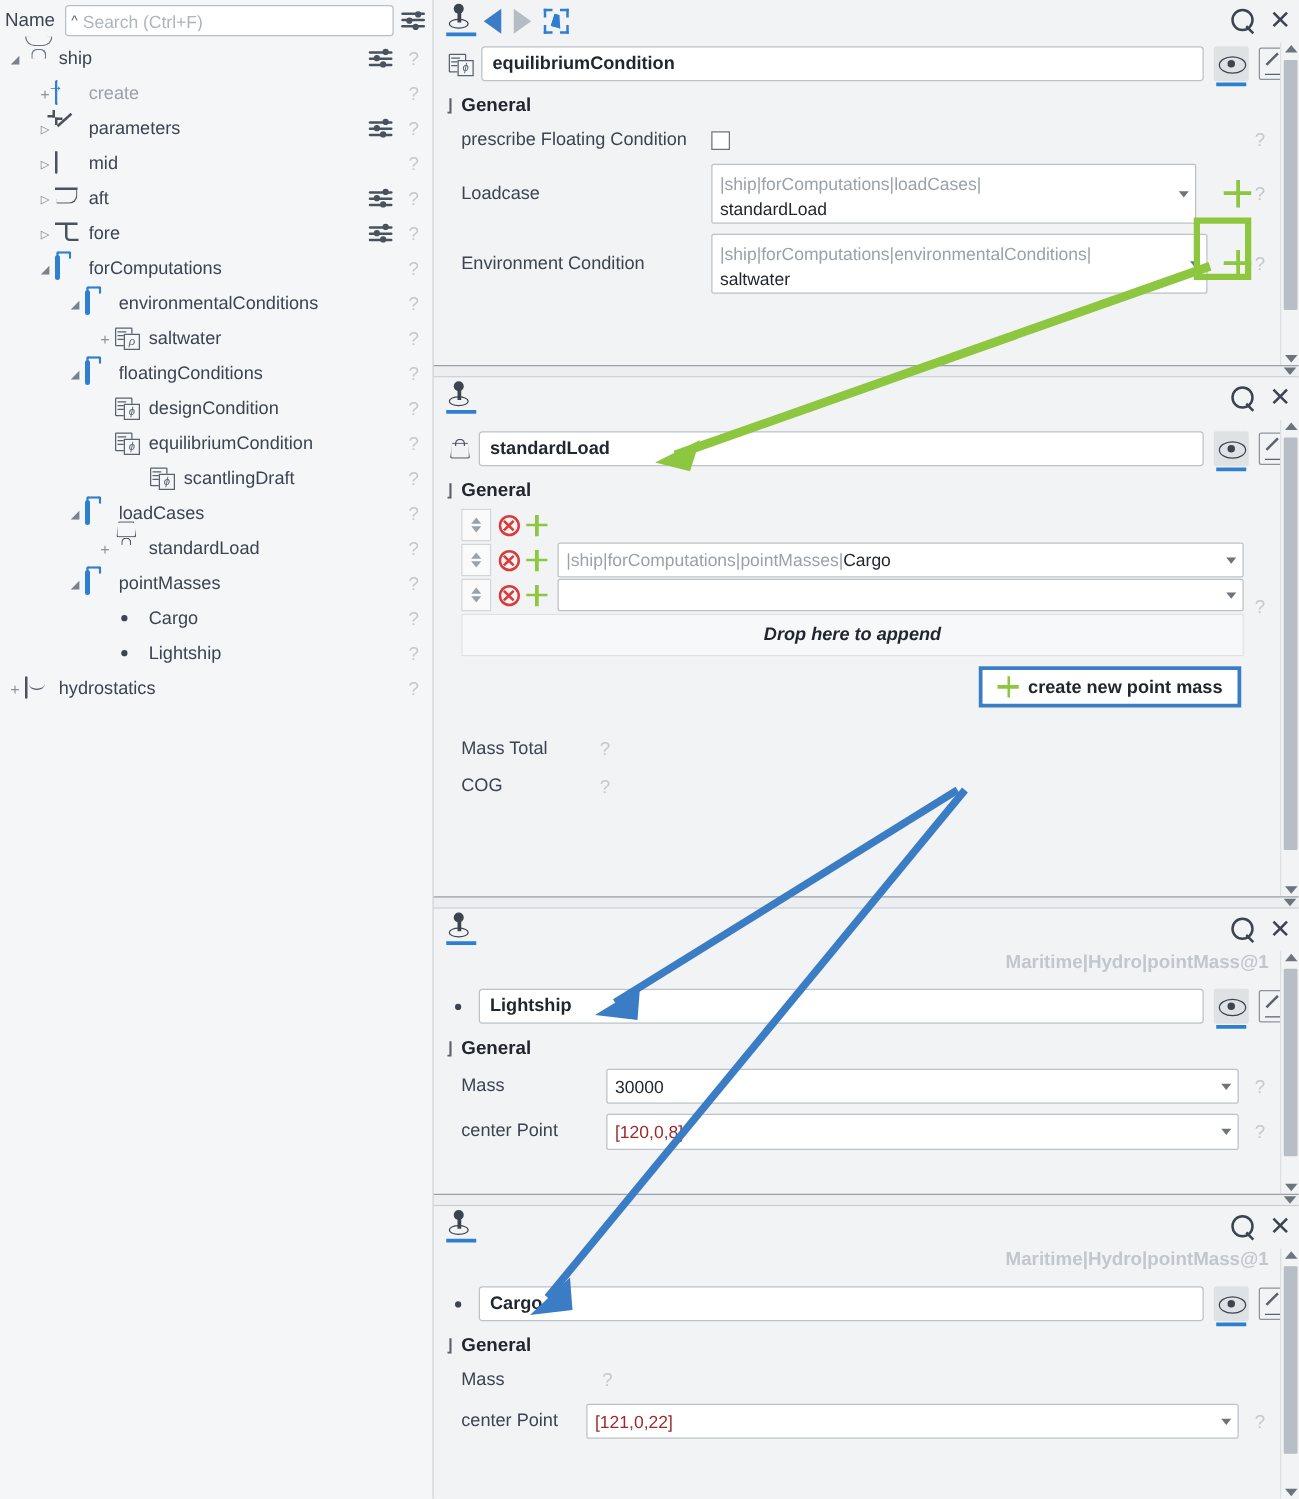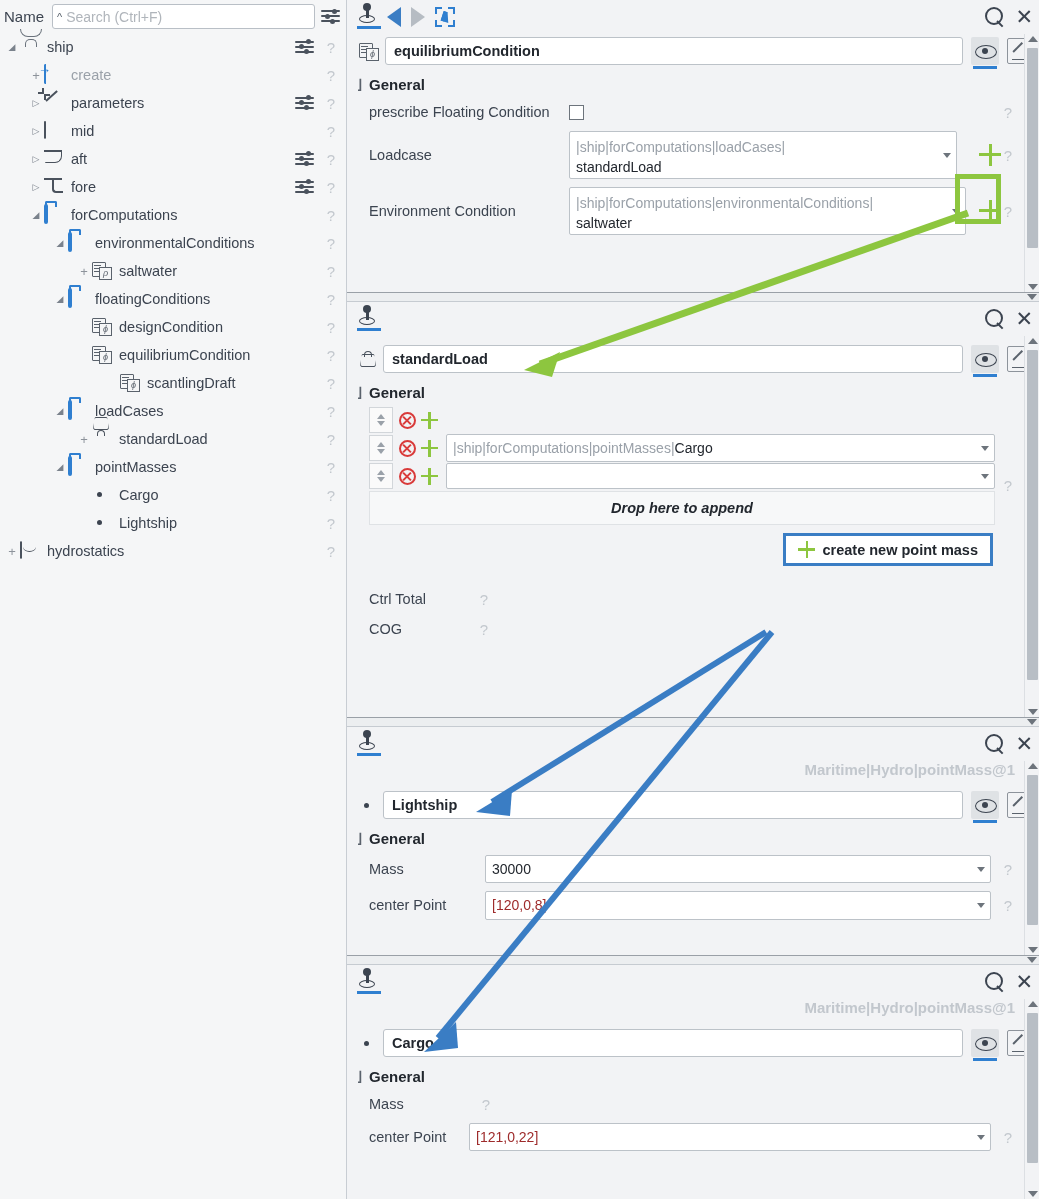--- a/index.html
+++ b/index.html
@@ -710,21 +710,21 @@
         <div class="drop-zone">Drop here to append</div>
         <div class="create-btn">
           <span class="plus-green sm"></span>
           <span>create new point mass</span>
         </div>
       </div>
       <span class="qmark" style="margin:70px 18px 0 6px">?</span>
     </div>
 
     <div class="field-row" style="margin-top:14px;">
-      <div class="field-label" style="flex:0 0 108px; width:108px;">Ctrl Total</div>
+      <div class="field-label" style="flex:0 0 108px; width:108px;">Mass Total</div>
       <span class="qmark" style="margin-right:18px">?</span>
     </div>
 
     <div class="field-row">
       <div class="field-label" style="flex:0 0 108px; width:108px;">COG</div>
       <span class="qmark" style="margin-right:18px">?</span>
     </div>
 
     <div class="vscroll" style="top:34px; height:381px;">
       <div class="arrowup"></div>

